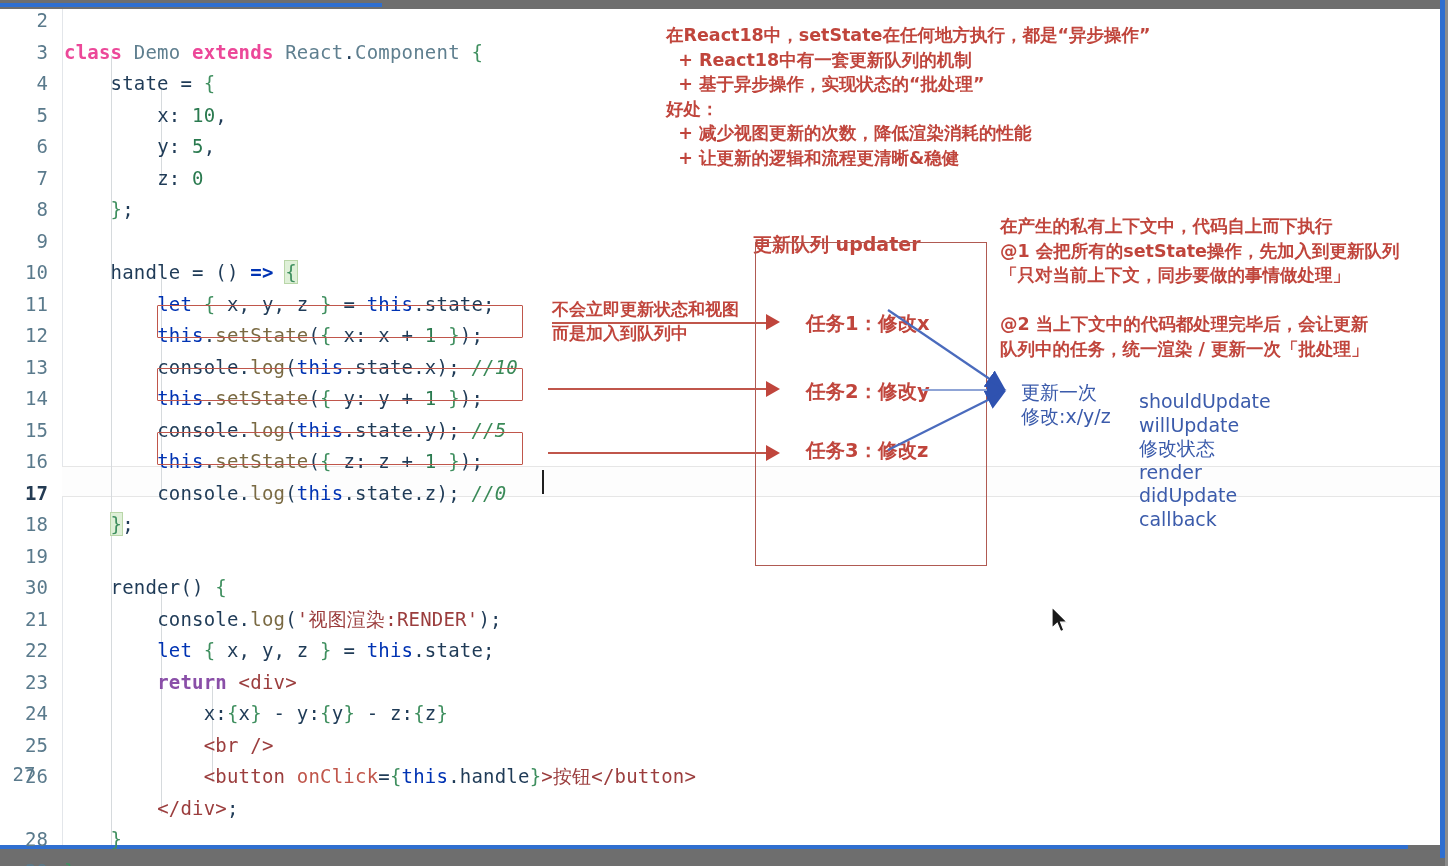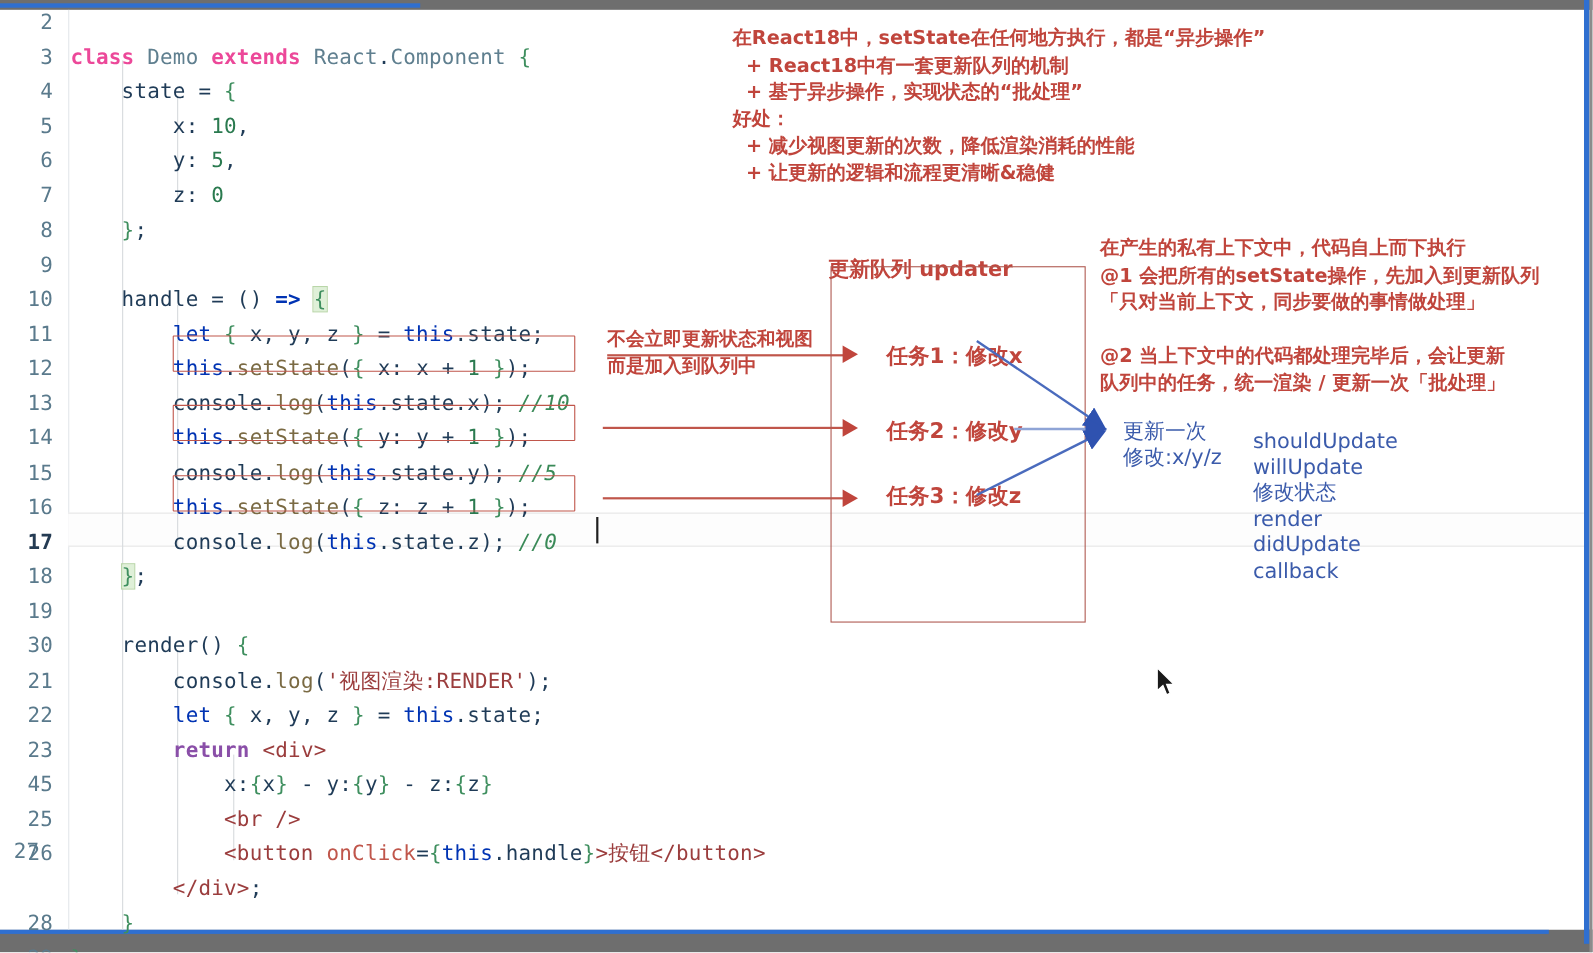--- a/index.html
+++ b/index.html
@@ -244,21 +244,21 @@
       <div class="lnum" style="top: 383px; line-height: 31.5px;">14</div>
       <div class="lnum" style="top: 414.5px; line-height: 31.5px;">15</div>
       <div class="lnum" style="top: 446px; line-height: 31.5px;">16</div>
       <div class="lnum active" style="top: 477.5px; line-height: 31.5px;">17</div>
       <div class="lnum" style="top: 509px; line-height: 31.5px;">18</div>
       <div class="lnum" style="top: 540.5px; line-height: 31.5px;">19</div>
       <div class="lnum" style="top: 572px; line-height: 31.5px;">30</div>
       <div class="lnum" style="top: 603.5px; line-height: 31.5px;">21</div>
       <div class="lnum" style="top: 635px; line-height: 31.5px;">22</div>
       <div class="lnum" style="top: 666.5px; line-height: 31.5px;">23</div>
-      <div class="lnum" style="top: 698px; line-height: 31.5px;">45</div>
+      <div class="lnum" style="top: 698px; line-height: 31.5px;">24</div>
       <div class="lnum" style="top: 729.5px; line-height: 31.5px;">25</div>
       <div class="lnum" style="top: 761px; line-height: 31.5px;">26</div>
       <div class="lnum" style="top: 759px; line-height: 31.5px; text-align: center;">27</div>
       <div class="lnum" style="top: 824px; line-height: 31.5px;">28</div>
       <div class="lnum" style="top: 855.5px; line-height: 31.5px;">29</div>
     </div>
 
   <div id="codetext">
       <div class="ltext" style="top: 5px; line-height: 31.5px;"></div>
       <div class="ltext" style="top: 36.5px; line-height: 31.5px;"><span class="t-kw">class</span><span class="t-op"> </span><span class="t-type">Demo</span><span class="t-op"> </span><span class="t-kw">extends</span><span class="t-op"> </span><span class="t-type">React</span><span class="t-op">.</span><span class="t-type">Component</span><span class="t-op"> </span><span class="t-brace">{</span></div>

